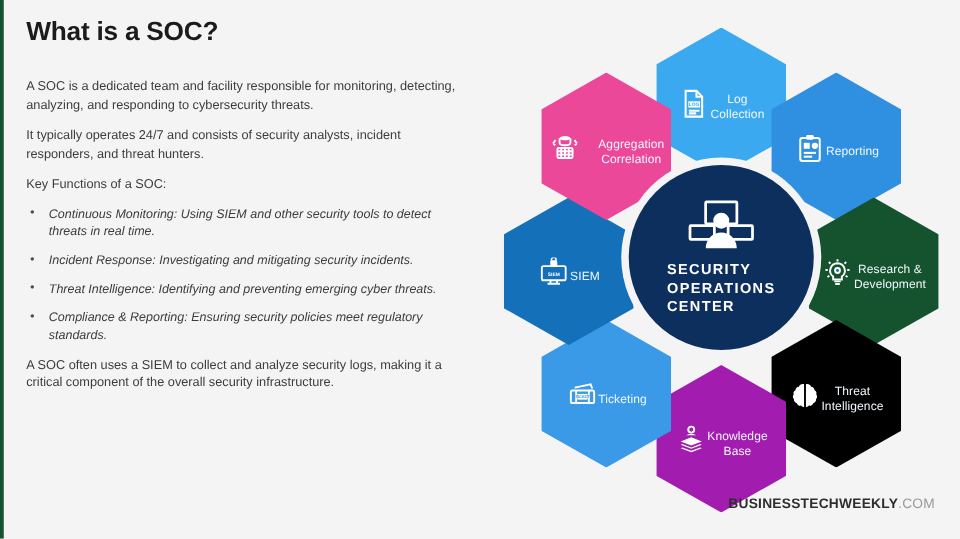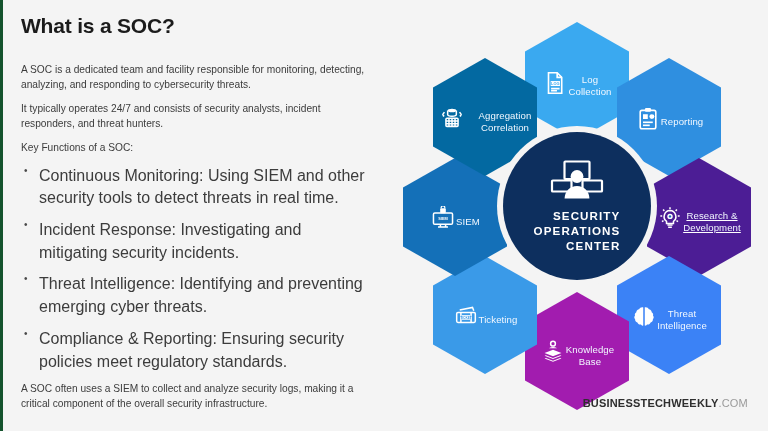--- a/index.html
+++ b/index.html
@@ -38,25 +38,26 @@
     margin:0 0 10px 0;
   }
   .para.tight{margin-bottom:9px;}
   ul.key-list{
     list-style:none;
     margin:0 0 9px 0;
     padding:0;
   }
   ul.key-list li{
     position:relative;
-    font-size:16px;
+    font-size:10px;
     line-height:1.42;
     color:#3c3c3c;
     padding-left:18px;
     margin-bottom:9px;
+    font-style:italic;
   }
   ul.key-list li:before{
     content:"•";
     position:absolute;
     left:3px; top:-1px;
     color:#4a4a4a;
     font-size:10px;
   }
 
   
@@ -108,21 +109,21 @@
     z-index:5;
   }
   .center-circle .center-icon{width:56px;height:42px;margin-bottom:7px;}
   .center-circle .center-icon svg{display:block;width:56px;height:42px;}
   .center-title{
     font-size:11.6px;
     font-weight:bold;
     letter-spacing:1.1px;
     line-height:1.32;
     color:#ffffff;
-    text-align:right;
+    text-align:left;
   }
 
   
   .brand{
     position:absolute;
     right:20px; bottom:22px;
     font-size:11px;
     letter-spacing:0.2px;
     white-space:nowrap;
   }
@@ -178,37 +179,37 @@
           <circle cx="15.6" cy="9.8" r="2.3" fill="#ffffff" stroke="none"></circle>
           <rect x="7.4" y="14.3" width="9" height="1.5" fill="#ffffff" stroke="none"></rect>
           <rect x="7.4" y="17.1" width="6.2" height="1.5" fill="#ffffff" stroke="none"></rect>
         </svg>
       </span>
       <span class="hex-label">
         <span>Reporting</span>
       </span>
     </div>
 
-    <div class="hex" style="left: 262px; top: 150px; background: #4c1d95; text-decoration: underline;">
+    <div class="hex" style="left: 262px; top: 150px; background: #14532d;">
       <span class="hex-icon">
         <svg viewBox="0 0 24 24" fill="none" stroke="#ffffff" stroke-width="1.4">
           <path d="M12 4.2a5.5 5.5 0 0 0-3.2 9.9v2.1h6.4v-2.1A5.5 5.5 0 0 0 12 4.2z" fill="none"></path>
           <path d="M9.6 17.6h4.8M10.3 19.6h3.4"></path>
           <circle cx="12" cy="9.6" r="2.5" fill="#ffffff" stroke="none"></circle>
           <circle cx="12" cy="9.6" r="1.1" fill="#1a6fb5" stroke="none"></circle>
           <path d="M12 1.2v1.7M5.6 3.3l1.2 1.2M18.4 3.3l-1.2 1.2M3.1 9.2h1.7M19.2 9.2h1.7M4.6 14.4l1.4-.9M19.4 14.4l-1.4-.9"></path>
         </svg>
       </span>
       <span class="hex-label">
         <span>Research &amp;</span><br>
         <span>Development</span>
       </span>
     </div>
 
-    <div class="hex" style="left: 232px; top: 248px; background: #3b82f6;">
+    <div class="hex" style="left: 232px; top: 248px; background: #000000;">
       <span class="hex-icon">
         <svg viewBox="0 0 24 24" fill="#ffffff" stroke="none">
           <path d="M11.3 3.1c-1.6-.5-3.3.3-3.8 1.8-1.4.1-2.5 1.2-2.6 2.6-1.2.6-1.7 2-1.2 3.2-.9 1-.9 2.5.1 3.4-.2 1.4.7 2.7 2.1 3 .4 1.4 1.9 2.2 3.3 1.8.6.9 1.7 1.3 2.1 1V3.6c-.1-.2-.1-.3 0-.5z"></path>
           <path d="M12.7 3.1c1.6-.5 3.3.3 3.8 1.8 1.4.1 2.5 1.2 2.6 2.6 1.2.6 1.7 2 1.2 3.2.9 1 .9 2.5-.1 3.4.2 1.4-.7 2.7-2.1 3-.4 1.4-1.9 2.2-3.3 1.8-.6.9-1.7 1.3-2.1 1V3.6c.1-.2.1-.3 0-.5z"></path>
         </svg>
       </span>
       <span class="hex-label">
         <span>Threat</span><br>
         <span>Intelligence</span>
       </span>
@@ -253,21 +254,21 @@
           <rect x="9.4" y="2.1" width="5.2" height="4.6" rx="1.1" fill="#ffffff" stroke="none"></rect>
           <path d="M10.3 2.4V1.6a1.7 1.7 0 0 1 3.4 0v.8" stroke="#ffffff" stroke-width="1.1" fill="none"></path>
           <text x="12" y="13.3" font-size="3.6" text-anchor="middle" fill="#ffffff" font-family="Liberation Sans, sans-serif" font-weight="bold" stroke="none">SIEM</text>
         </svg>
       </span>
       <span class="hex-label">
         <span>SIEM</span>
       </span>
     </div>
 
-    <div class="hex" style="left: 48px; top: 50px; background: #0369a1; gap: 14px;">
+    <div class="hex" style="left: 48px; top: 50px; background: #ec4899; gap: 14px;">
       <span class="hex-icon">
         <svg viewBox="0 0 24 24" fill="none" stroke="#ffffff" stroke-width="1.4">
           <ellipse cx="12" cy="4.2" rx="4" ry="1.6" fill="#ffffff" stroke="none"></ellipse>
           <path d="M8 4.2v3.6c0 .9 1.8 1.6 4 1.6s4-.7 4-1.6V4.2"></path>
           <path d="M5 5.6 3.2 8.2M19 5.6l1.8 2.6M3.4 8.4l1.4 1.1M20.6 8.4l-1.4 1.1"></path>
           <rect x="6.4" y="11.4" width="11.2" height="7.4" rx="0.9"></rect>
           <path d="M6.4 13.8h11.2M9.2 11.4v7.4M12 11.4v7.4M14.8 11.4v7.4M6.4 16.3h11.2"></path>
         </svg>
       </span>
       <span class="hex-label">

